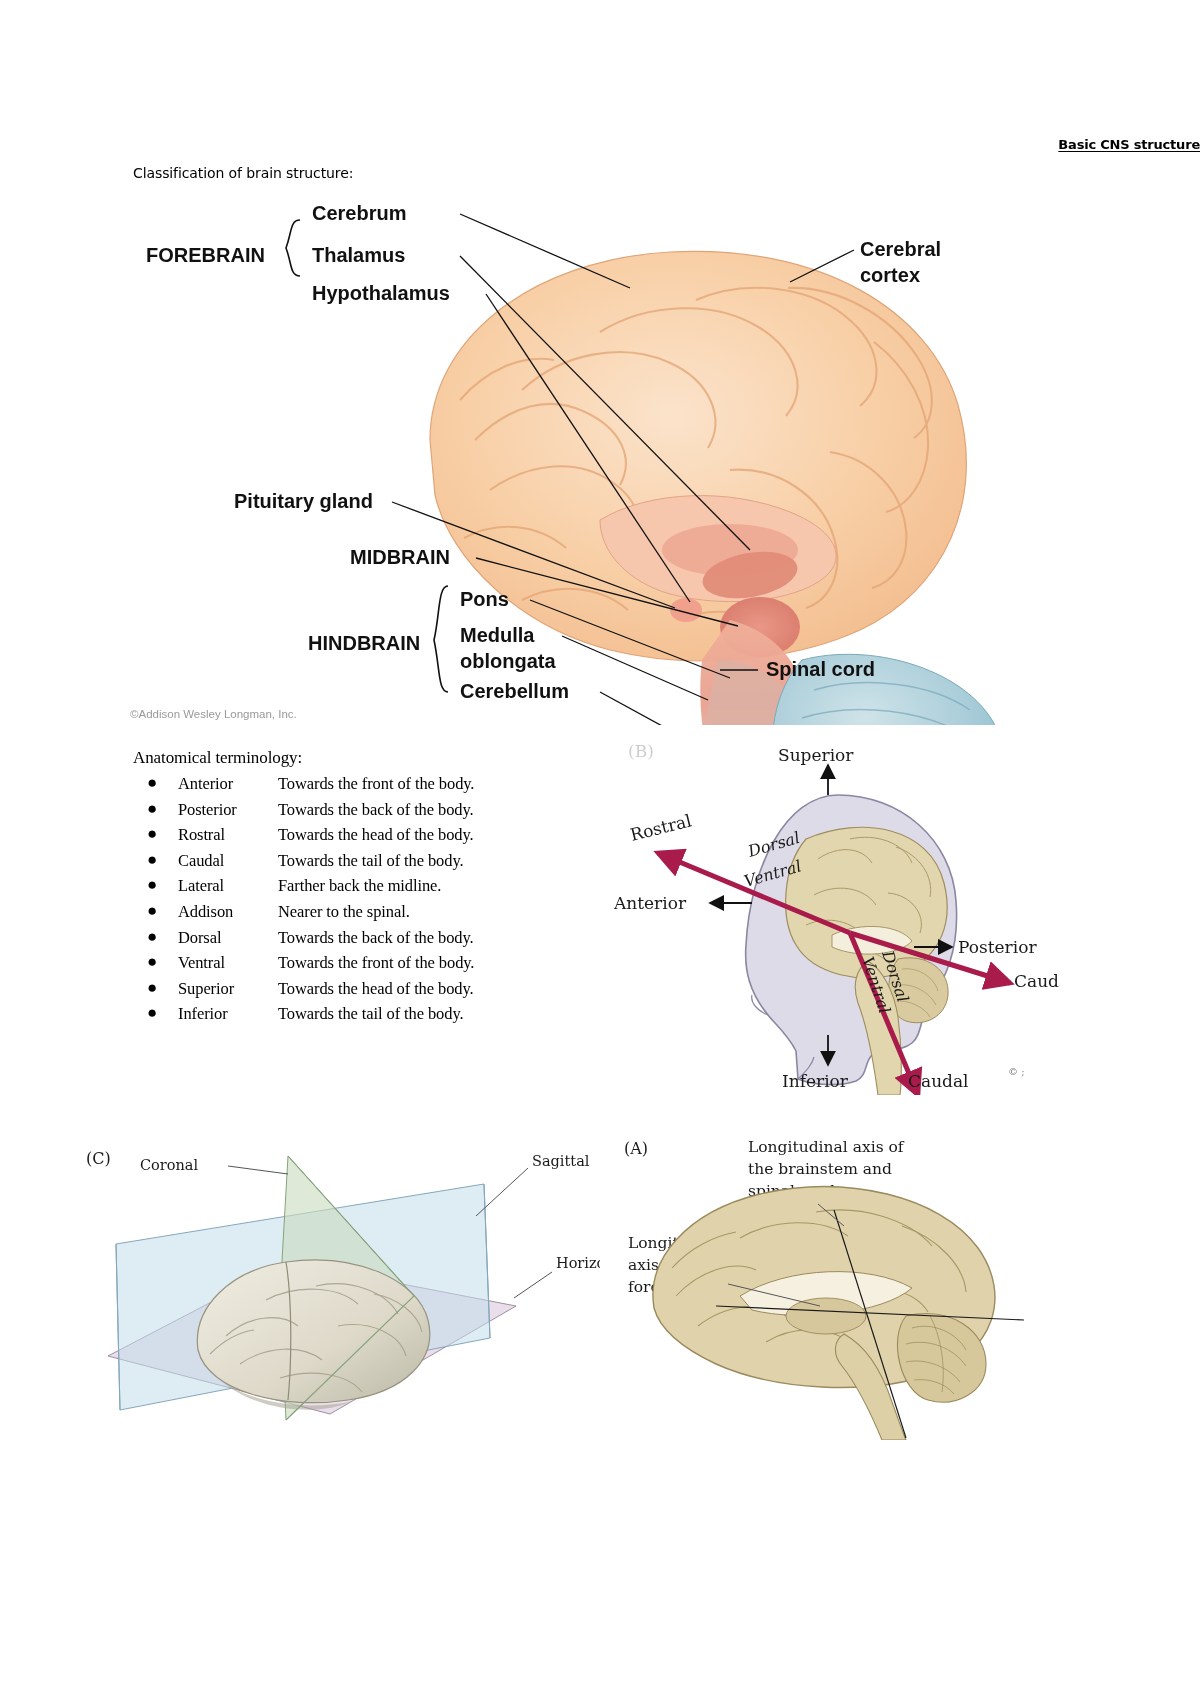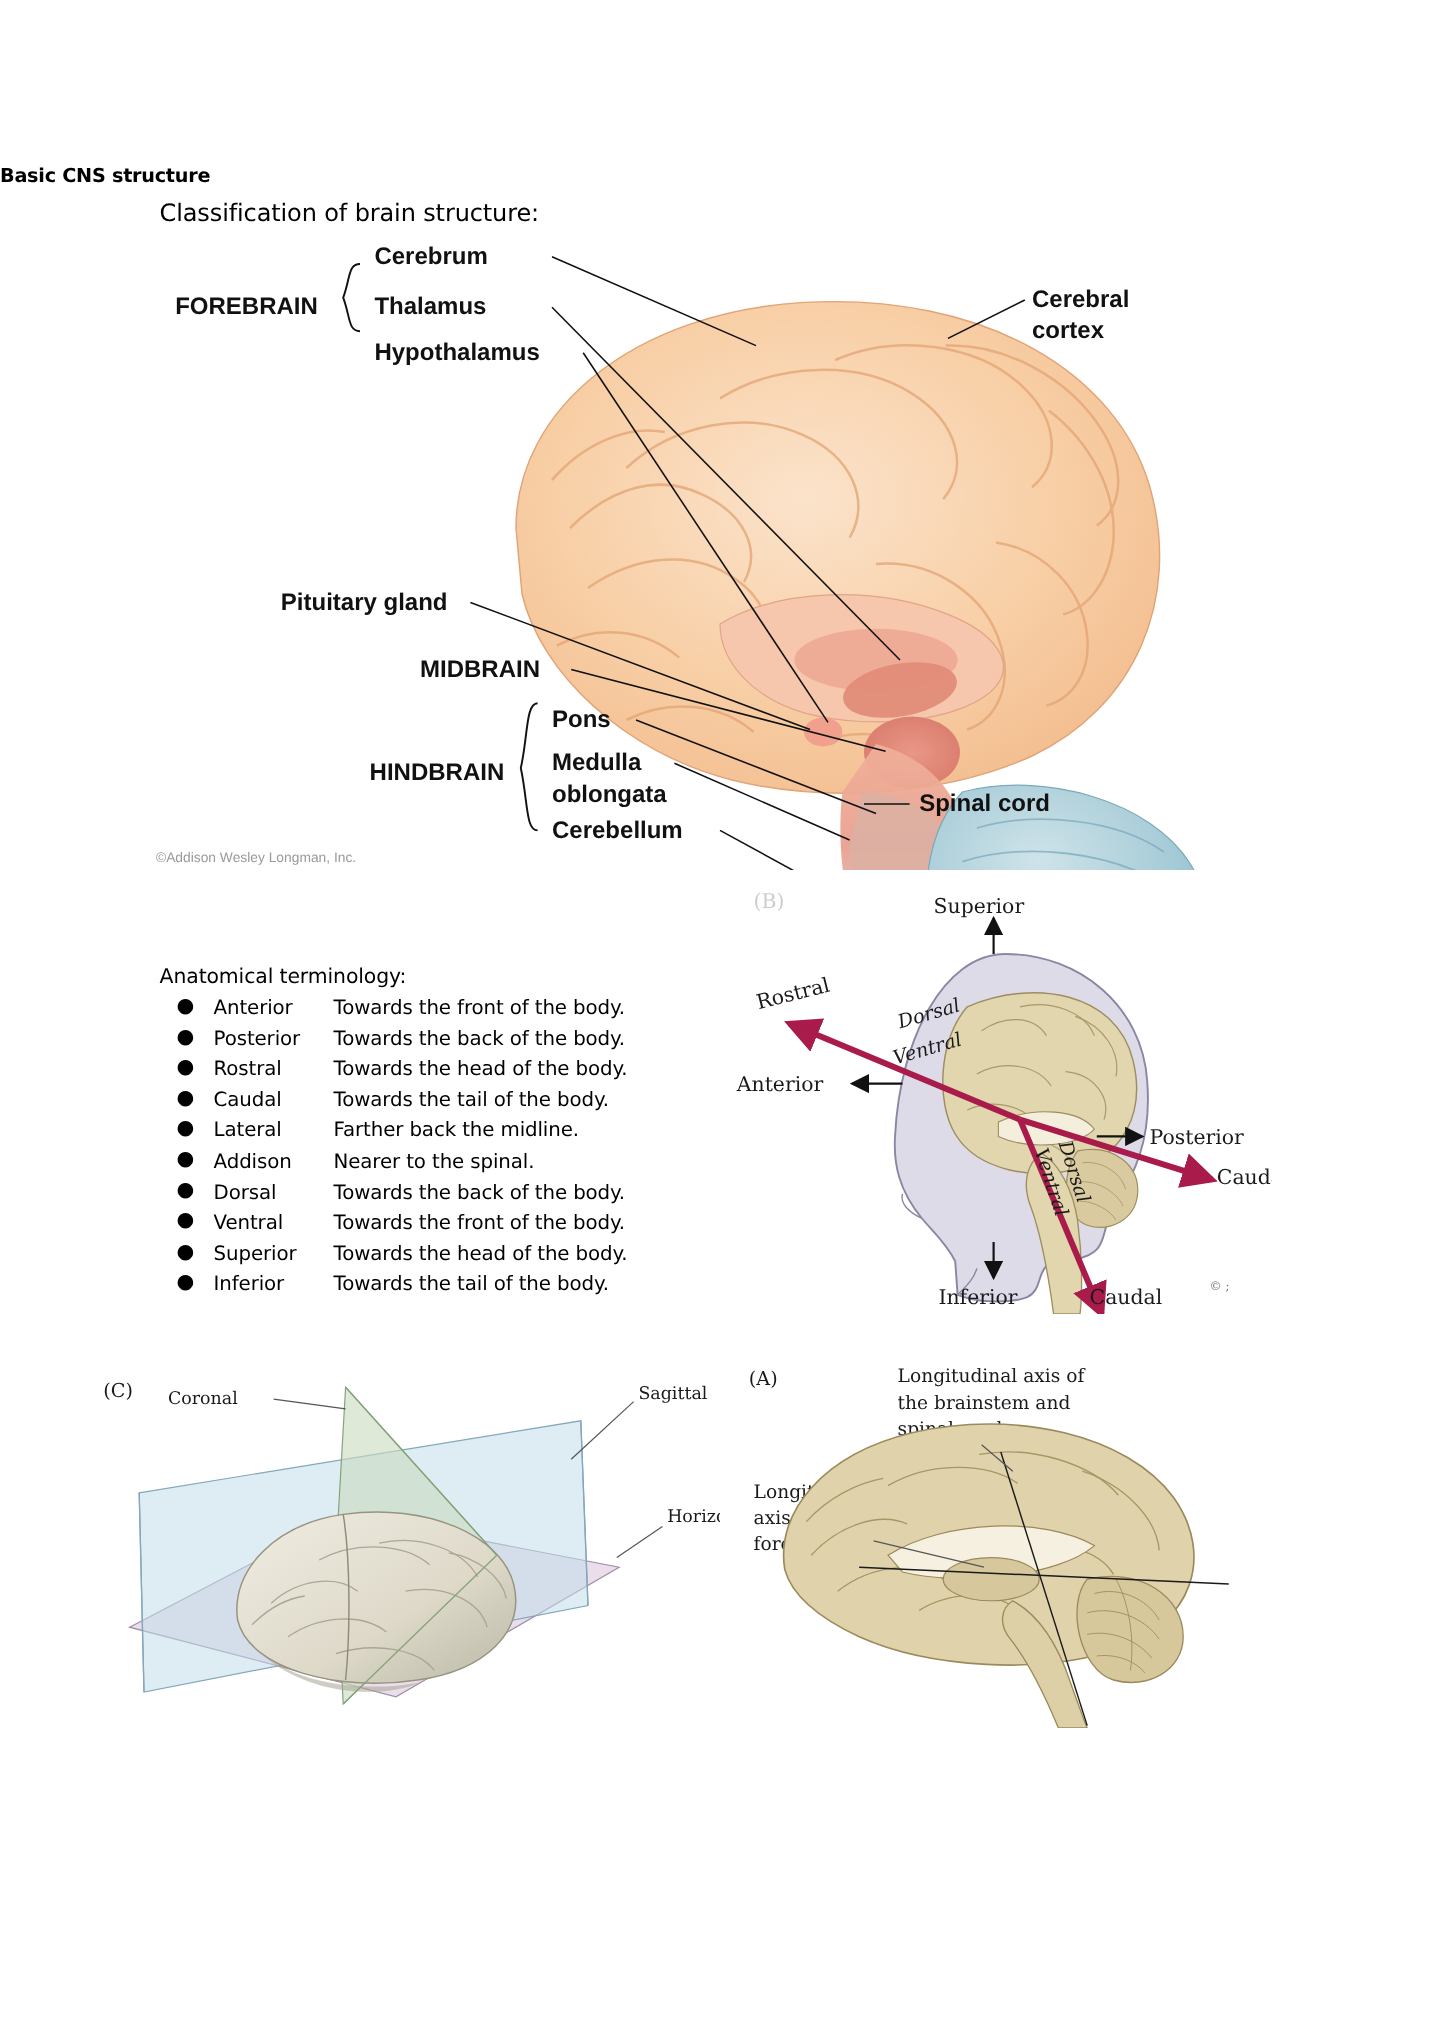--- a/index.html
+++ b/index.html
@@ -19,31 +19,32 @@
     position: absolute;
     inset: 0;
     background: #fff;
   }
 
   
   #doc-title {
     position: absolute;
     left: 0; top: 137px;
     width: 1200px;
-    text-align: left;
+    text-align: right;
     font-family: "DejaVu Sans", sans-serif;
     font-weight: bold;
-    font-size: 16px;
+    font-size: 13px;
     letter-spacing: -0.2px;
+    text-decoration: underline;
     text-underline-offset: 2px;
   }
   #classification-line {
     position: absolute;
     left: 133px; top: 165px;
-    font-size: 20px;
+    font-size: 14px;
     letter-spacing: -0.1px;
   }
 
   
   #figure-brain-overview {
     position: absolute;
     left: 130px; top: 190px;
     width: 900px; height: 535px;
   }
   #figure-brain-overview svg { display: block; }
@@ -58,22 +59,23 @@
     font-family: "Liberation Sans", sans-serif;
     font-size: 11.5px;
     fill: #9a9a9a;
   }
   .leader { stroke: #111; stroke-width: 1.3; fill: none; }
   .brace  { stroke: #111; stroke-width: 1.6; fill: none; }
 
   
   #terminology-section {
     position: absolute;
-    left: 133px; top: 804px;
+    left: 133px; top: 748px;
     width: 470px;
+    font-family: Liberation Serif, serif;
   }
   #terminology-heading {
     font-size: 17px;
     letter-spacing: -0.1px;
     margin-bottom: 3px;
   }
   #terminology-list {
     list-style: none;
     margin: 0; padding: 0;
   }

